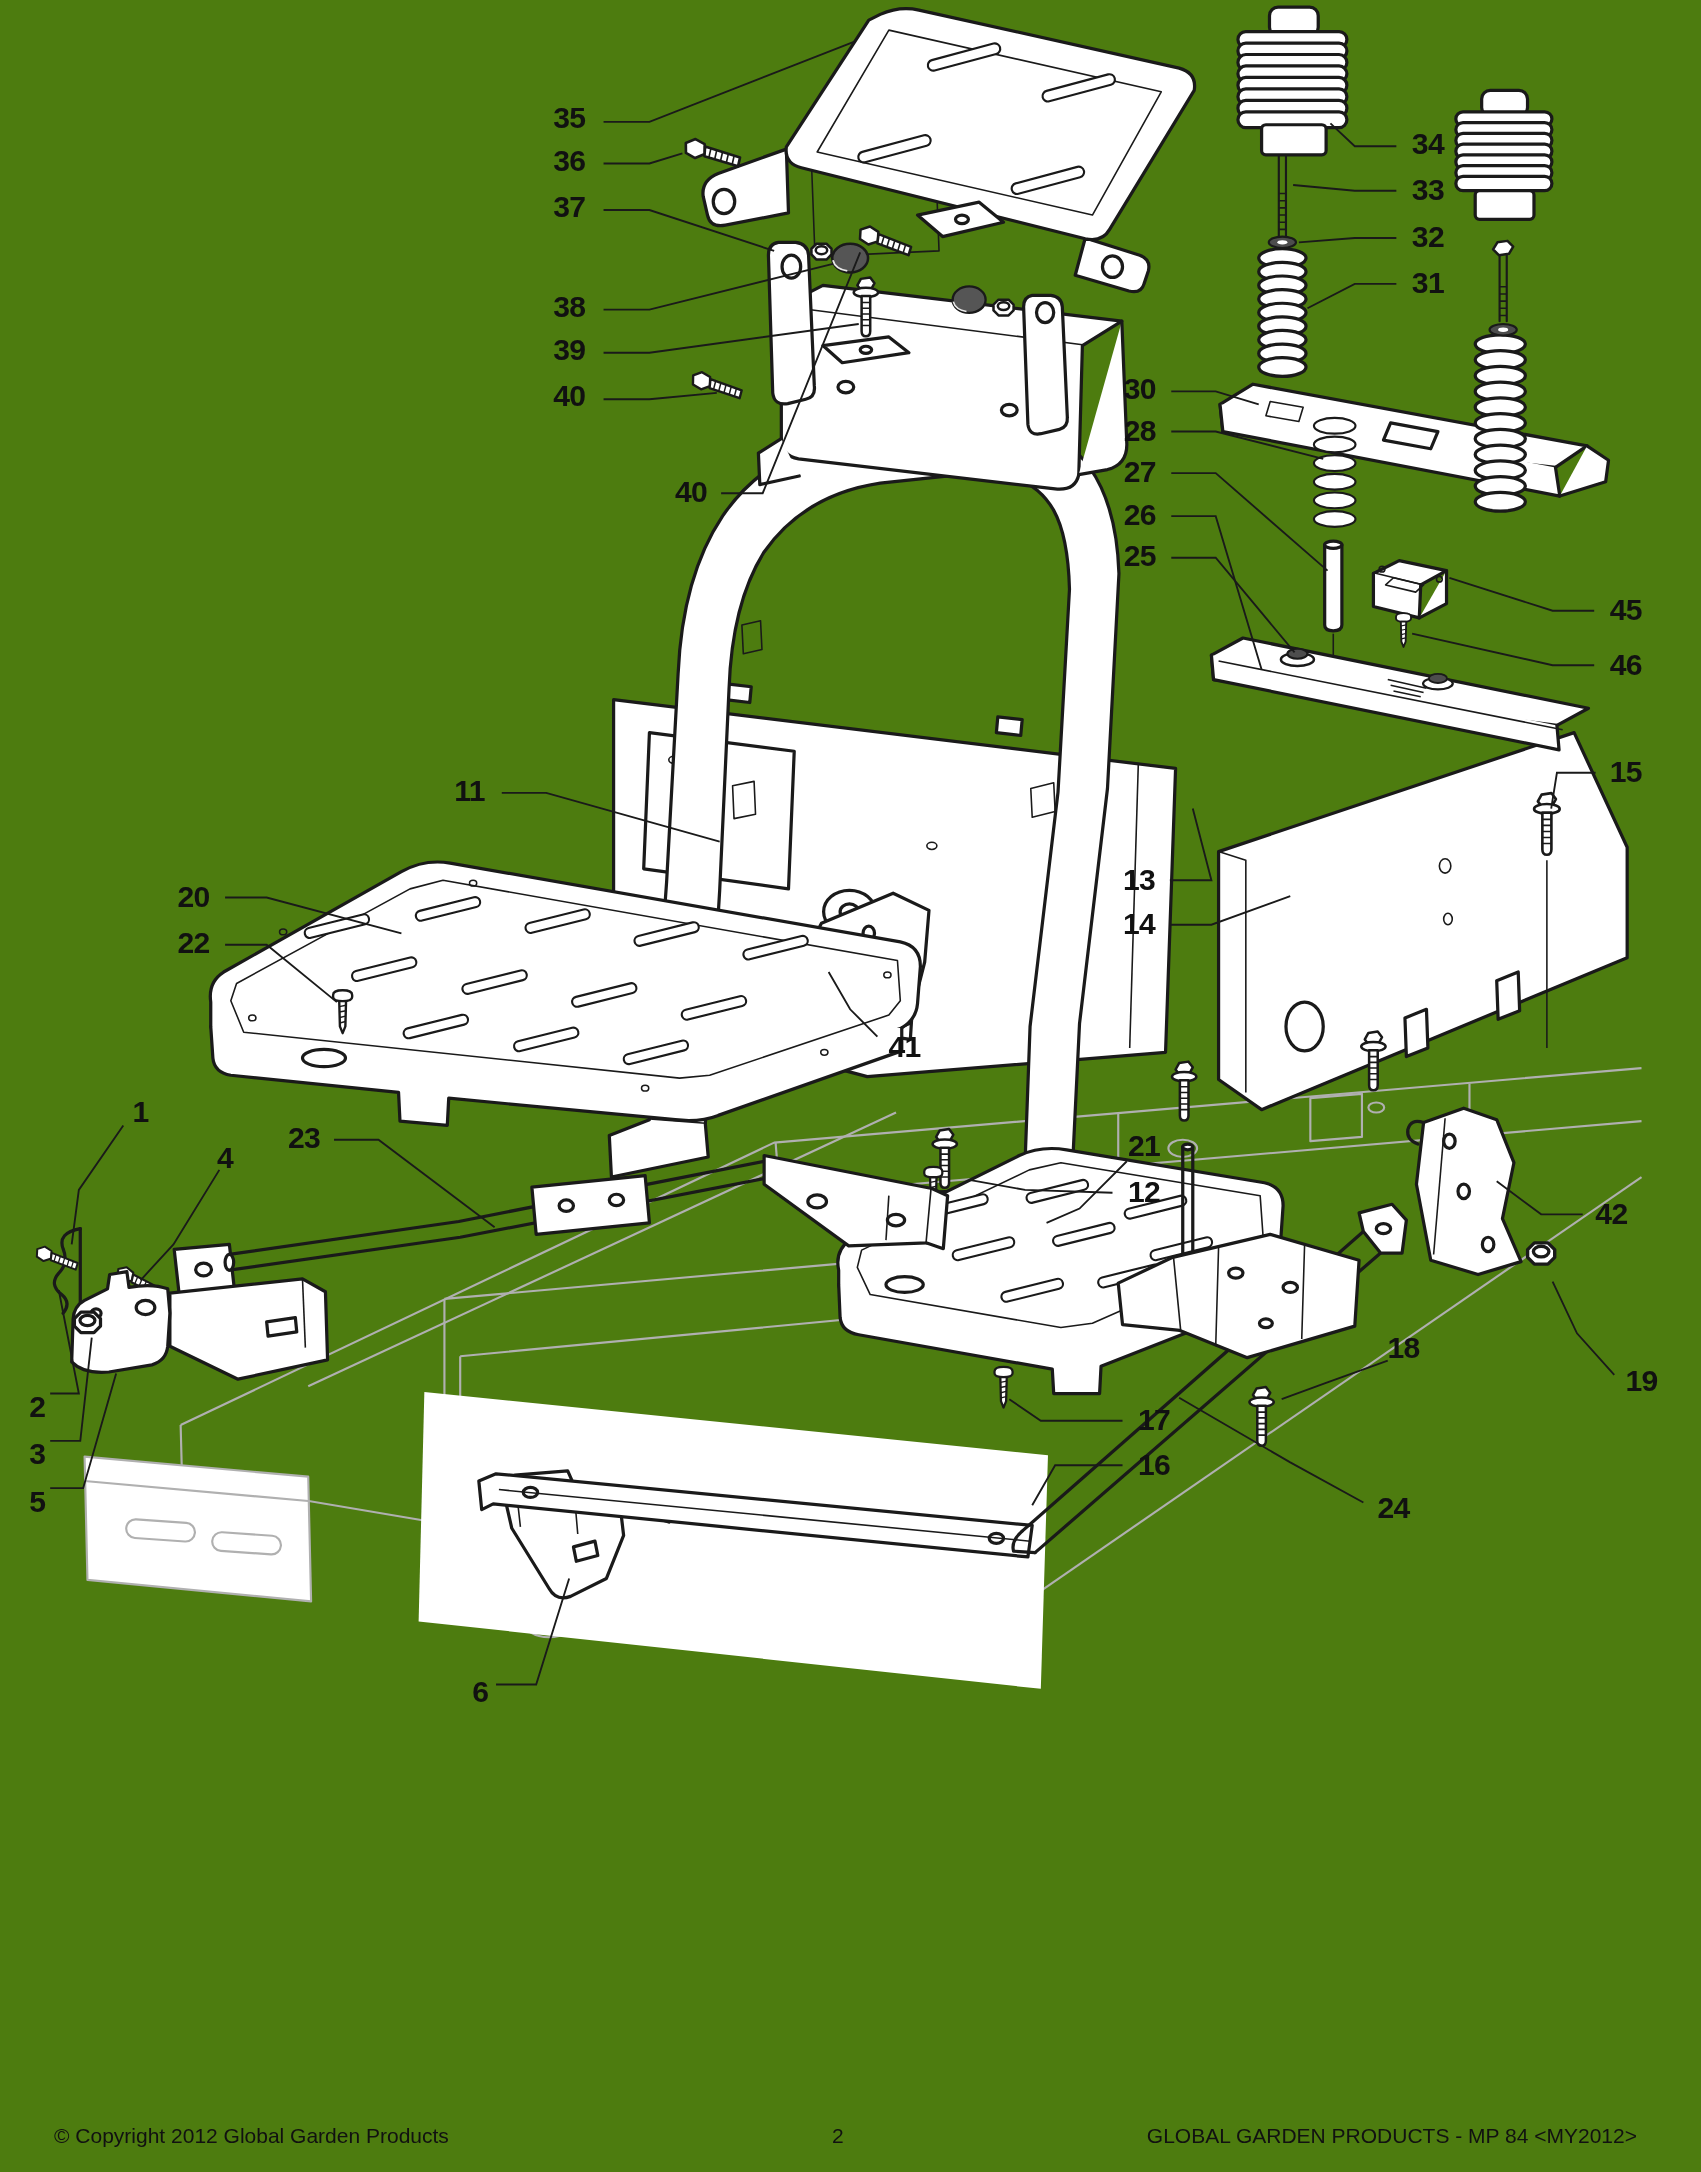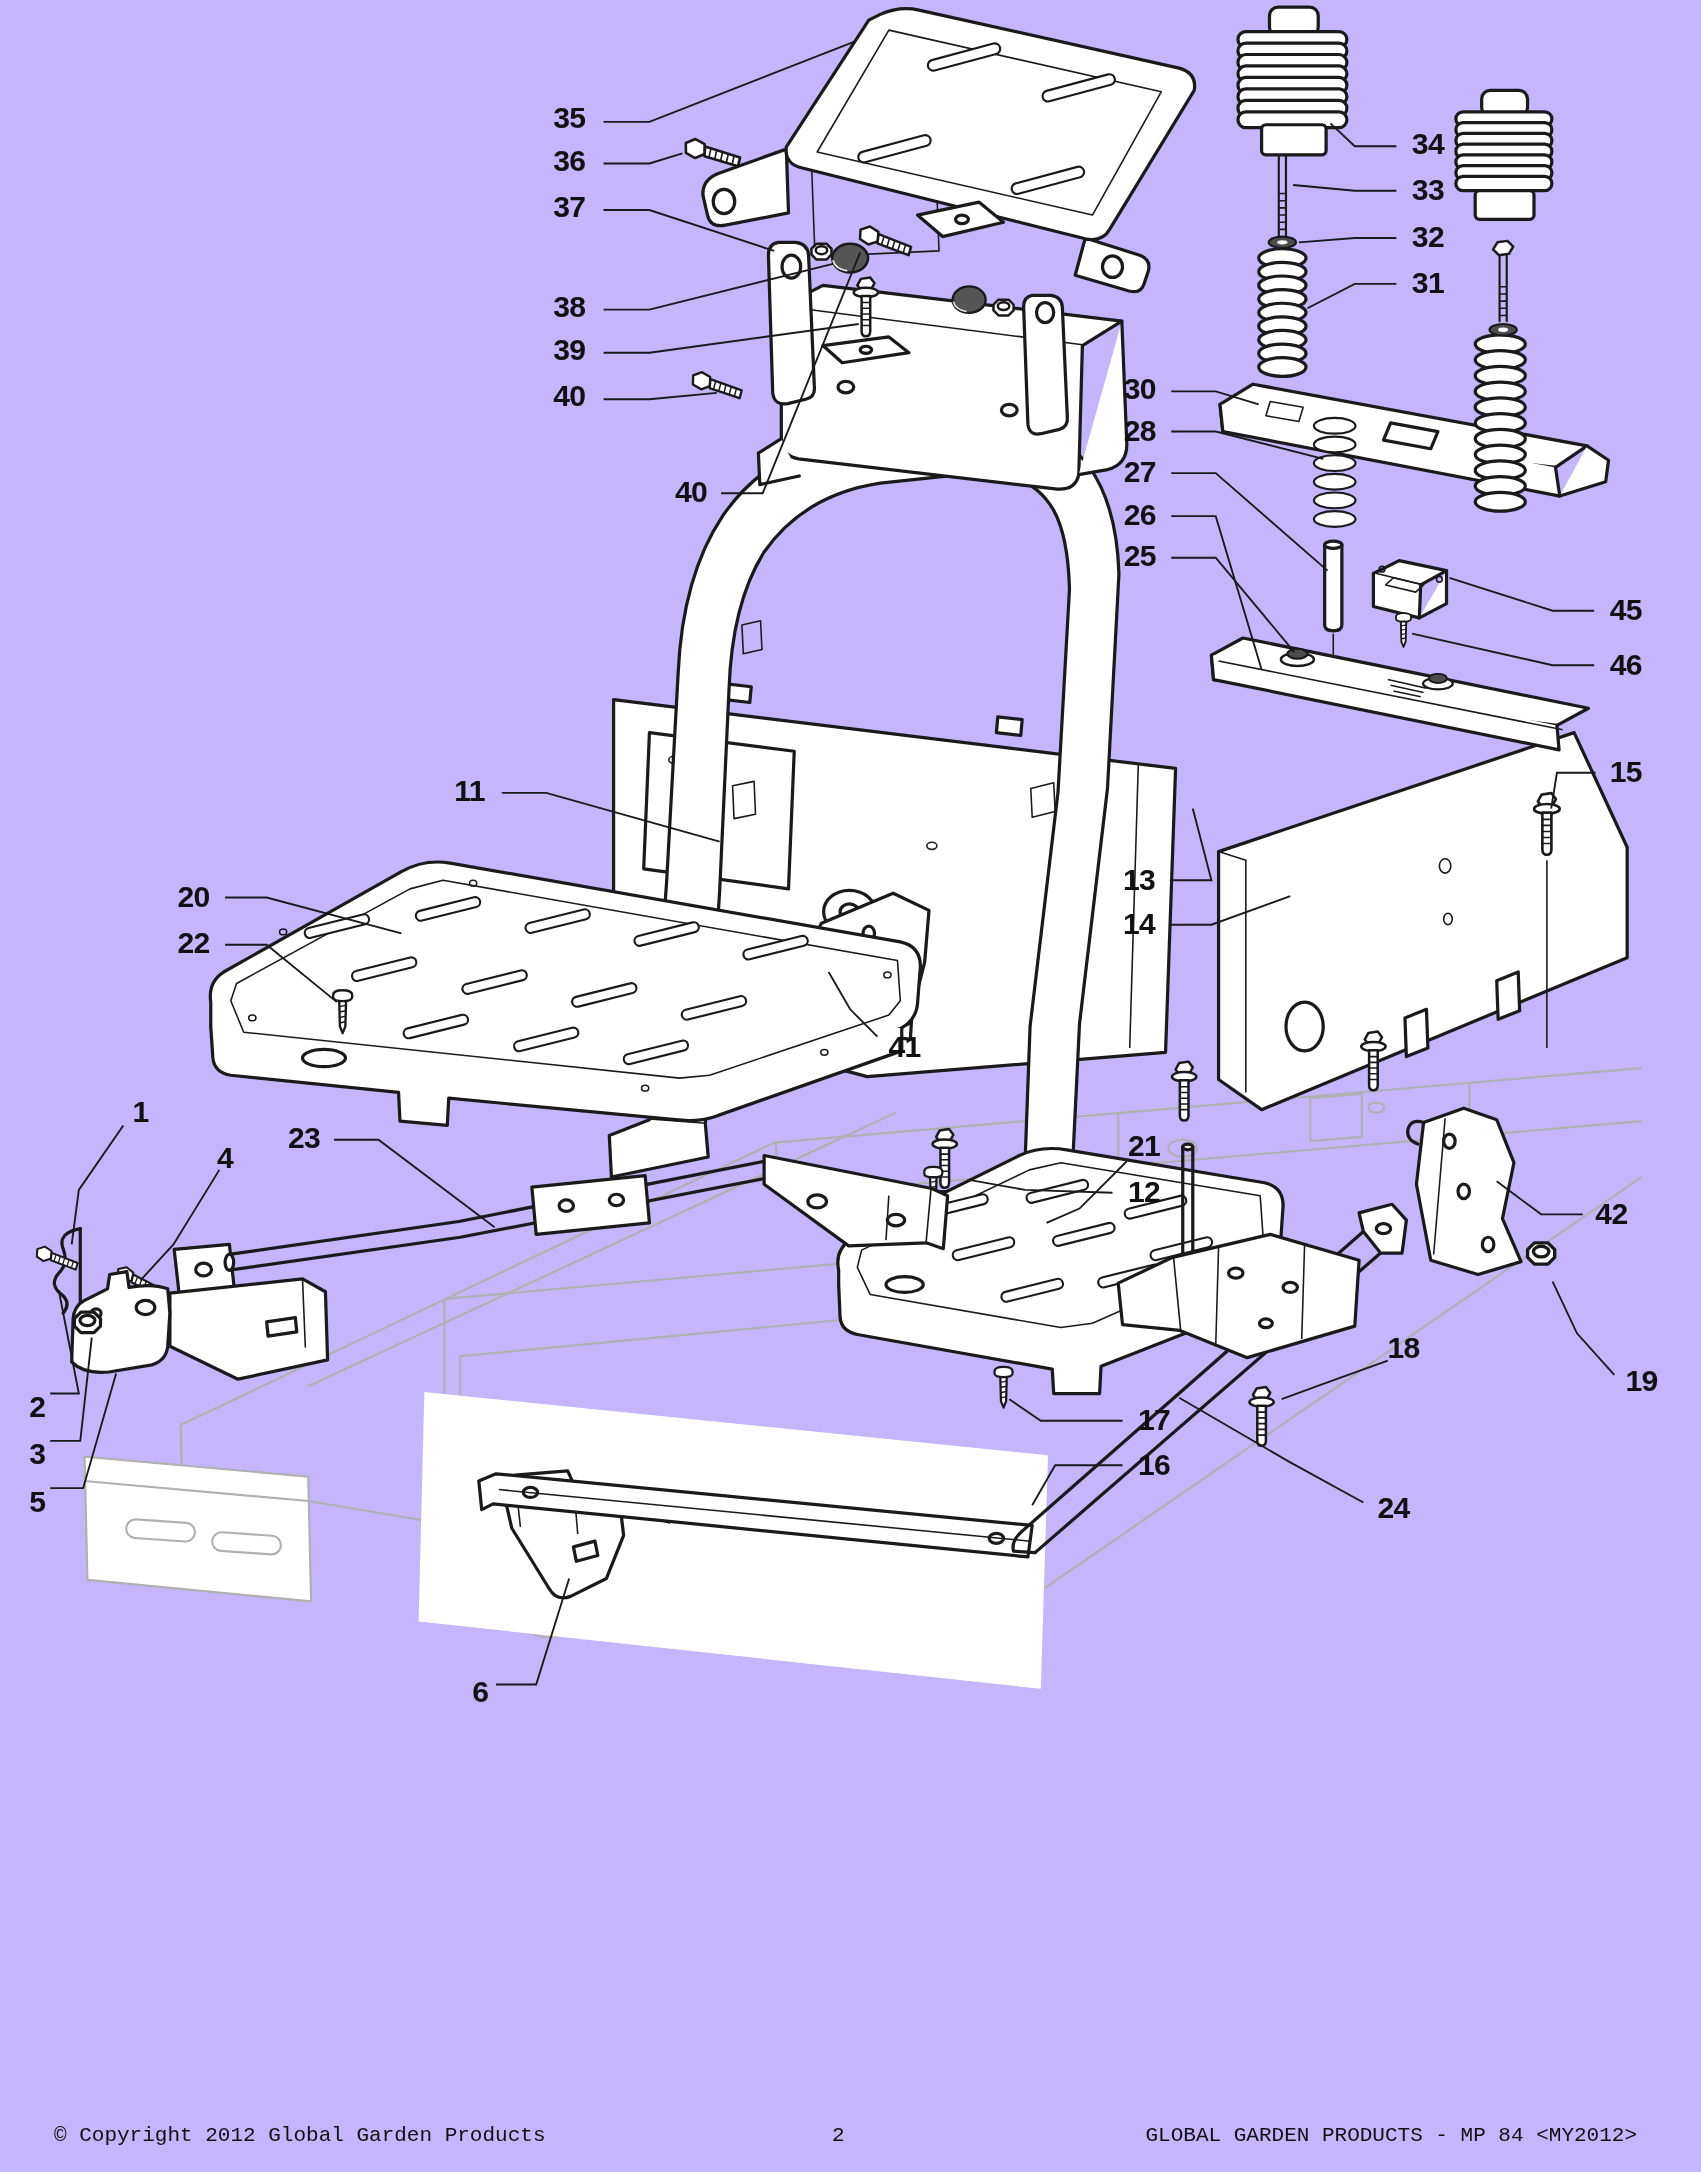--- a/index.html
+++ b/index.html
@@ -1,32 +1,32 @@
 <!DOCTYPE html>
 <html style="font-size:11.5px"><head>
 <meta charset="utf-8">
 <style>
   html,body{margin:0;padding:0;background:#fff;}
-  .page{position:relative;width:1701px;height:2172px;background:#c4b5fd;
+  .page{position:relative;width:1701px;height:2172px;background:#4d7c0f;
         font-family:"Liberation Sans",sans-serif;overflow:hidden;}
   svg{position:absolute;left:0;top:0;}
   
   .p   {fill:#fff;stroke:#1a1a1a;stroke-width:4.5;stroke-linejoin:round;stroke-linecap:round;}
   .pn  {fill:none;stroke:#1a1a1a;stroke-width:4.5;stroke-linejoin:round;stroke-linecap:round;}
   .thin{fill:none;stroke:#1a1a1a;stroke-width:2.2;stroke-linejoin:round;}
   .med {fill:#fff;stroke:#1a1a1a;stroke-width:3;stroke-linejoin:round;}
   .slot{fill:#fff;stroke:#1a1a1a;stroke-width:3;}
   .gray{fill:none;stroke:#b0b0b0;stroke-width:3;stroke-linejoin:round;}
   .grayf{fill:#fff;stroke:#b0b0b0;stroke-width:3;stroke-linejoin:round;}
   .sym {fill:#fff;stroke:#1a1a1a;stroke-width:3.5;stroke-linejoin:round;}
   .symt{fill:none;stroke:#1a1a1a;stroke-width:2.2;}
   .leader{fill:none;stroke:#1a1a1a;stroke-width:2.6;}
   .callout{font:bold 42px "Liberation Sans",sans-serif;fill:#111;letter-spacing:-1px;}
   .footer{position:absolute;left:0;top:2124px;width:1701px;height:33px;
-          font-size:21px;color:#111;font-family:Liberation Mono, monospace;}
+          font-size:21px;color:#111;}
   .footer .fl{position:absolute;left:54px;}
   .footer .fc{position:absolute;left:832px;}
   .footer .fr{position:absolute;right:64px;}
 </style>
 </head>
 <body>
 
 <div class="page">
 
 <svg width="1701" height="2172" viewBox="0 0 2373 3030">

